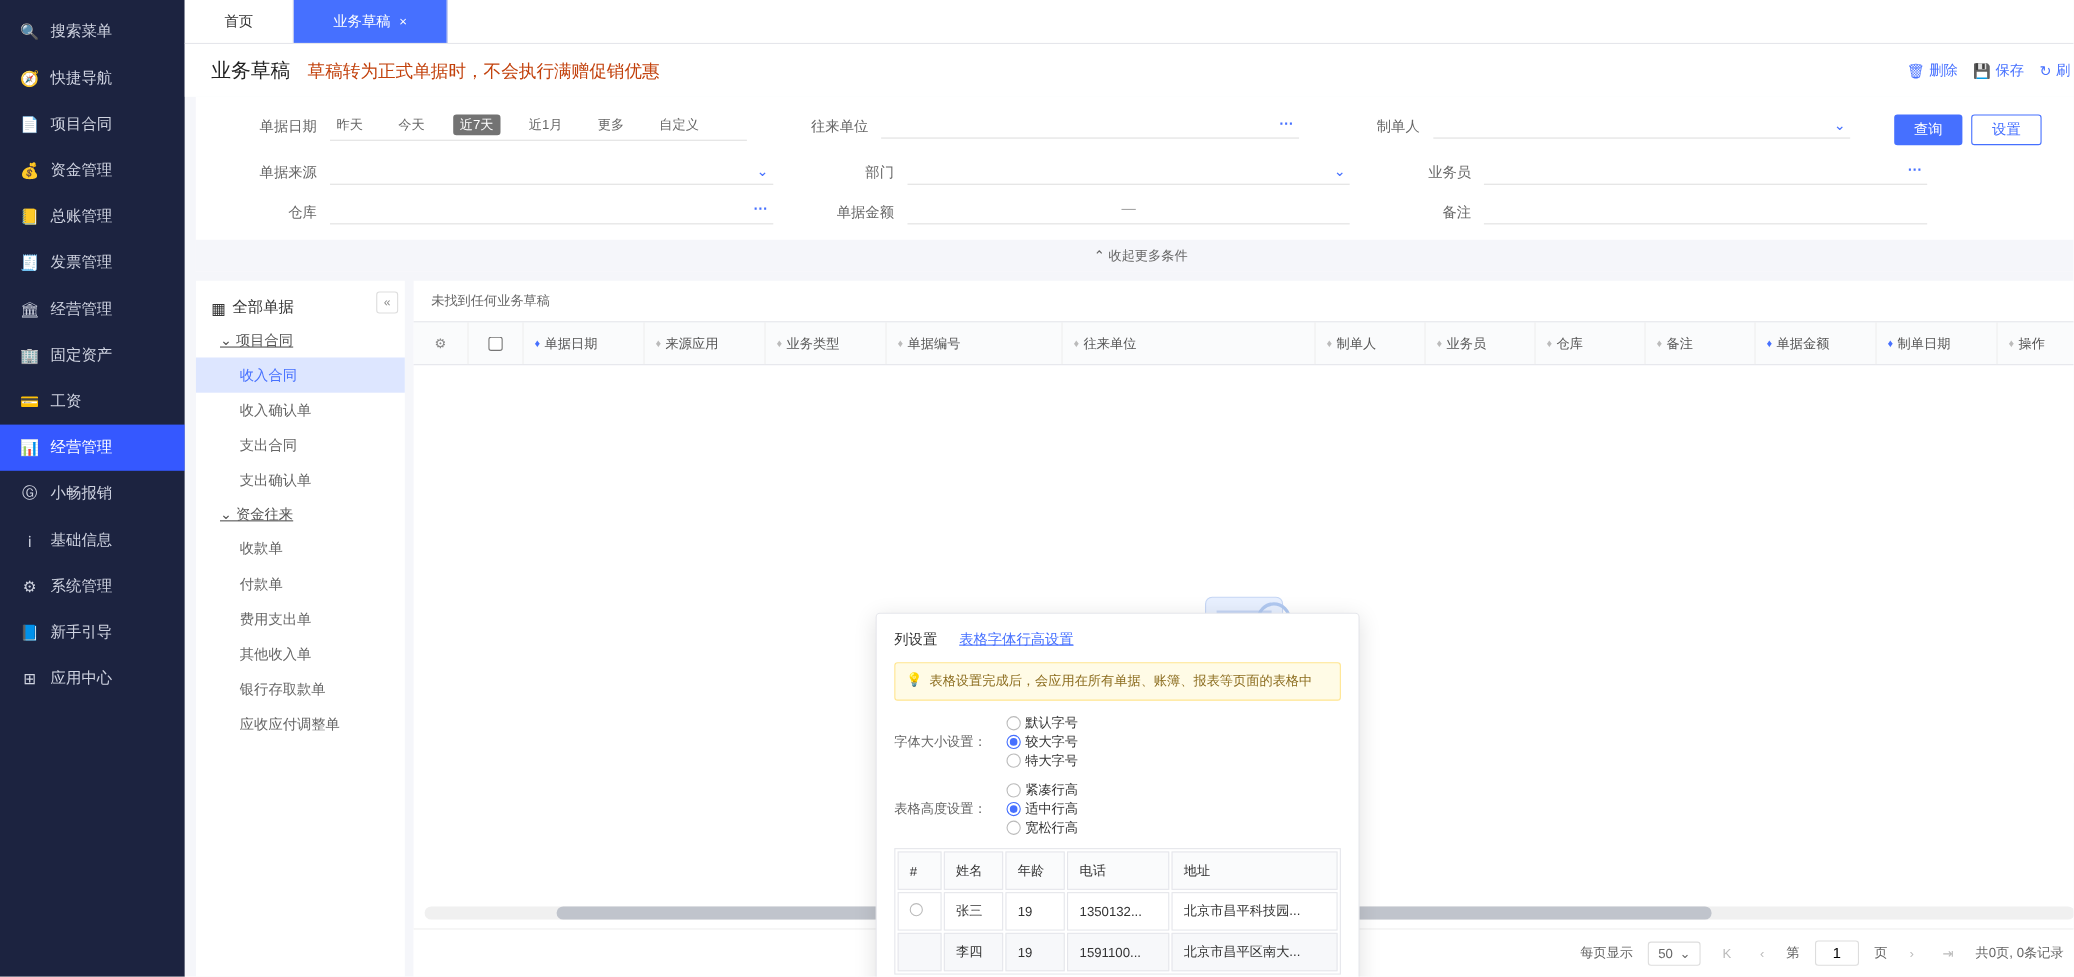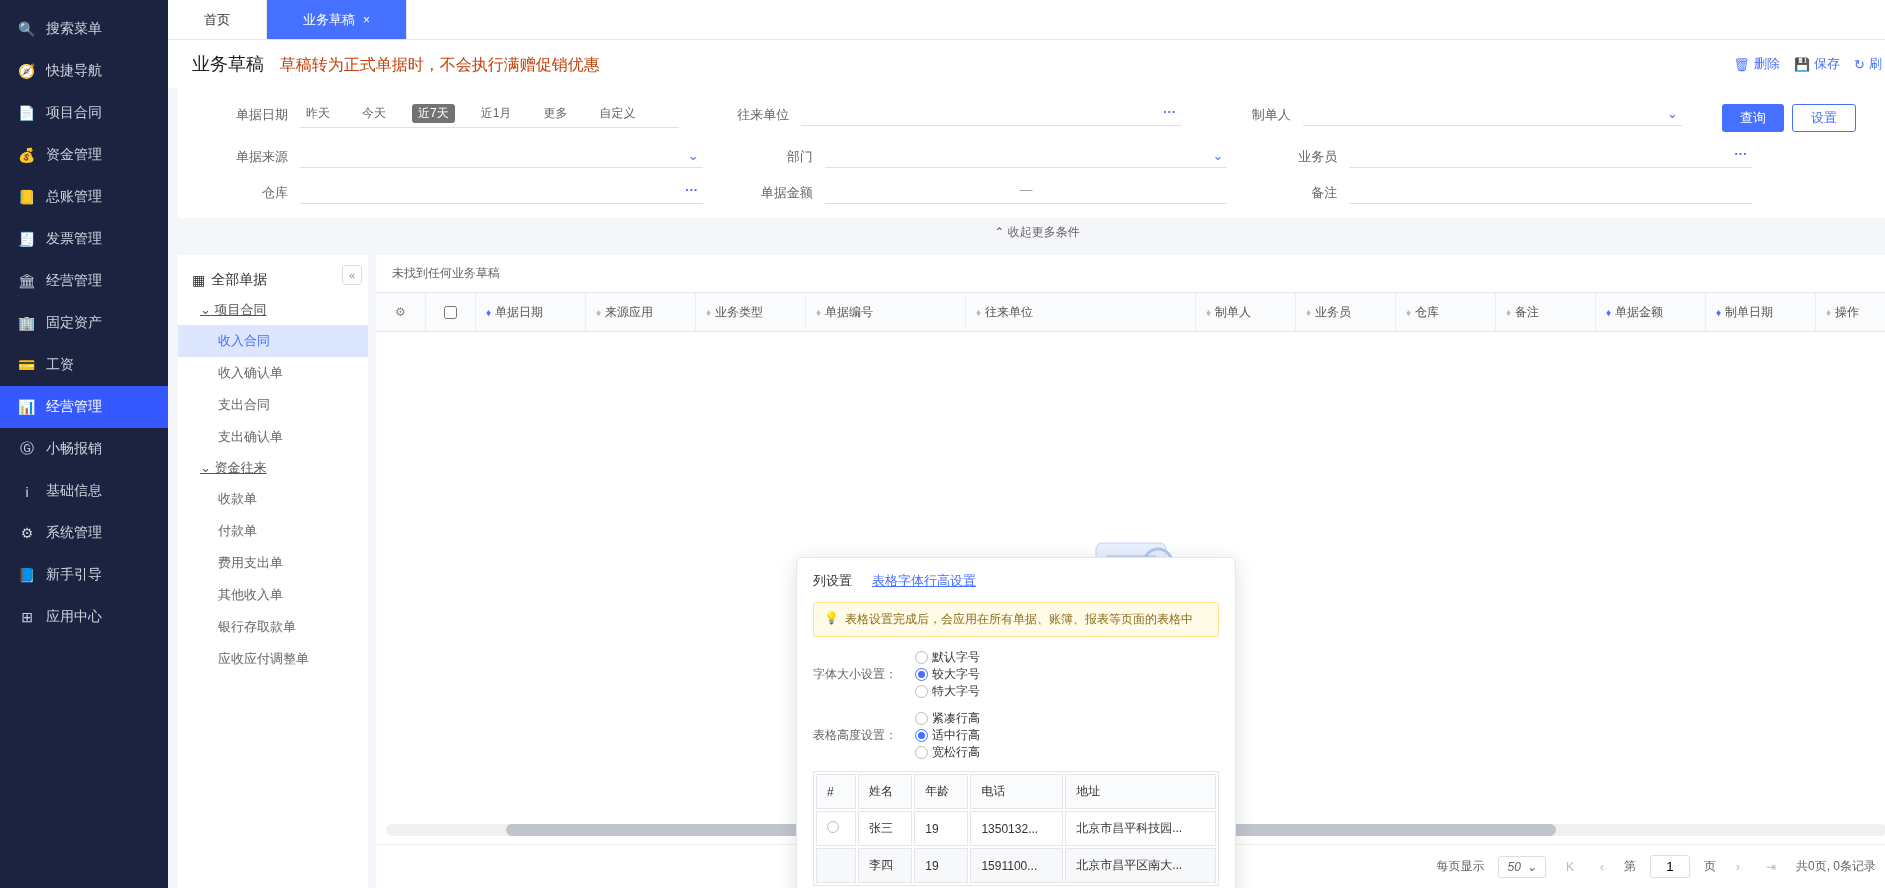--- a/index.html
+++ b/index.html
@@ -60,21 +60,21 @@
 .sort-icon { color: #bbb; font-size: 10px; }
 .sort-icon.active { color: #4670ff; }
 
 .empty-state { flex: 1; display: flex; flex-direction: column; align-items: center; justify-content: center; color: #999; }
 .empty-illus { width: 120px; height: 100px; position: relative; margin-bottom: 12px; }
 
 .hscroll { height: 12px; background: #f0f0f0; margin: 0 10px 8px; border-radius: 6px; position: relative; }
 .hscroll-thumb { position: absolute; left: 8%; width: 70%; height: 100%; background: #c0c4cc; border-radius: 6px; }
 
 .footer { height: 44px; display: flex; align-items: center; justify-content: flex-end; gap: 14px; padding: 0 20px; font-size: 12px; color: #666; background: #fff; border-top: 1px solid #eee; }
-.page-select { border: 1px solid #ddd; padding: 3px 8px; border-radius: 3px; display: flex; align-items: center; gap: 6px; font-style: italic; }
+.page-select { border: 1px solid #ddd; padding: 3px 8px; border-radius: 3px; display: flex; align-items: center; gap: 6px; }
 .pager-btn { color: #bbb; padding: 0 6px; cursor: pointer; }
 .page-input { width: 40px; border: 1px solid #ddd; text-align: center; padding: 3px; border-radius: 3px; }
 
 
 .popover { position: absolute; left: 420px; top: 302px; width: 440px; background: #fff; border: 1px solid #e5e6eb; border-radius: 4px; box-shadow: 0 4px 20px rgba(0,0,0,0.12); padding: 14px 16px; z-index: 100; }
 .pop-tabs { display: flex; gap: 20px; font-size: 13px; margin-bottom: 12px; }
 .pop-tab { cursor: pointer; color: #333; }
 .pop-tab.active { color: #4670ff; text-decoration: underline; }
 .tip-box { background: #fffbe6; border: 1px solid #ffe58f; padding: 8px 10px; font-size: 12px; color: #8c6d1f; border-radius: 3px; margin-bottom: 12px; display: flex; gap: 6px; }
 .radio-row { display: flex; align-items: center; gap: 14px; font-size: 12px; margin-bottom: 10px; }

